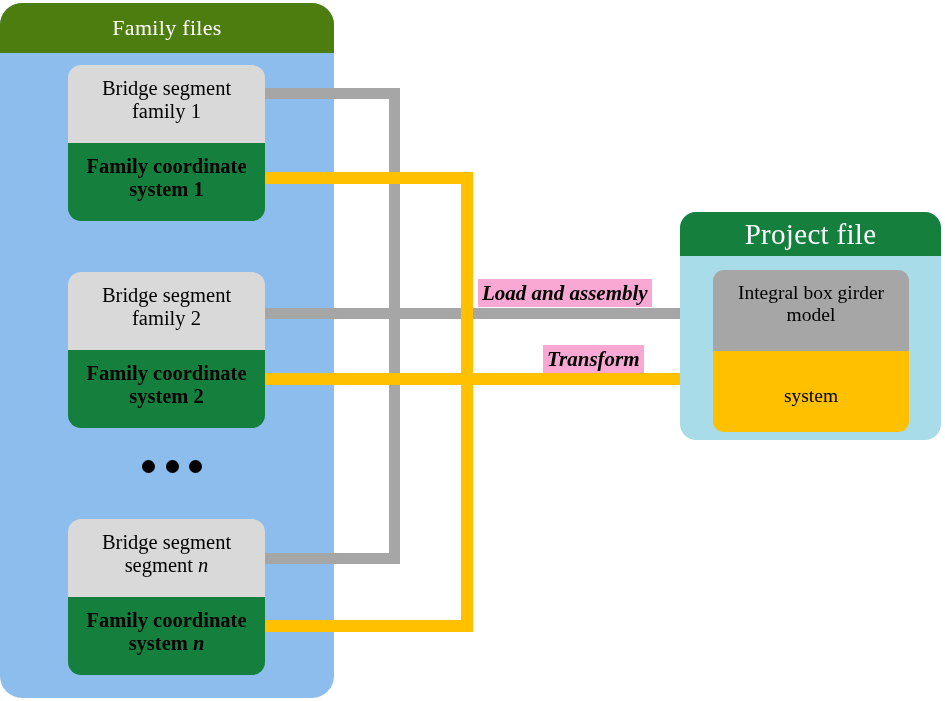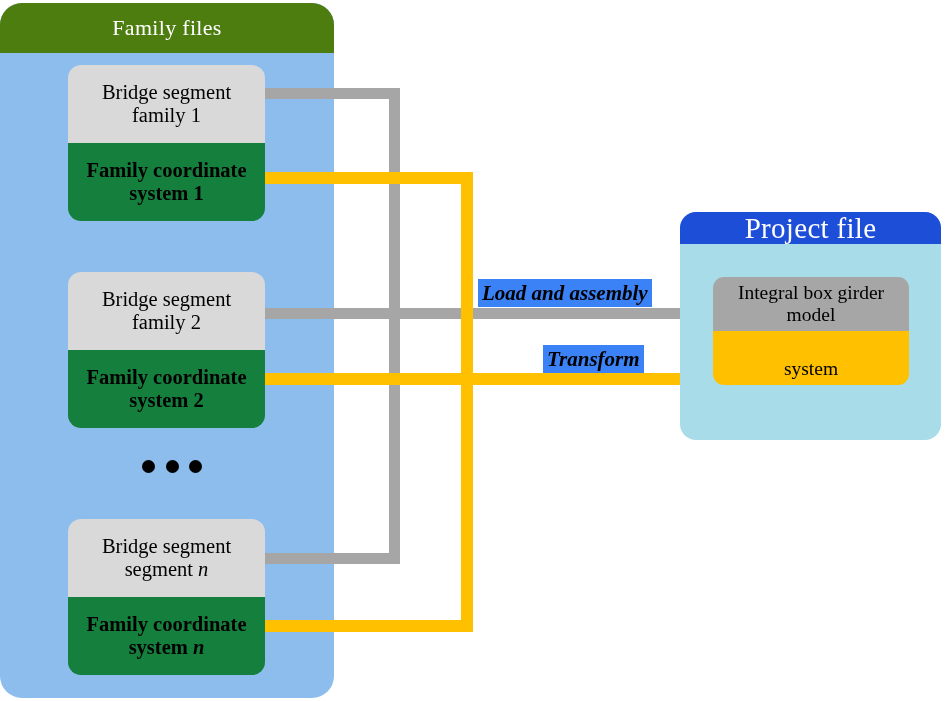--- a/index.html
+++ b/index.html
@@ -51,59 +51,58 @@
 
   #project-panel {
     left: 680px;
     top: 212px;
     width: 261px;
     height: 228px;
     background: #a8dce8;
     border-radius: 16px;
   }
   #project-panel .panel-header {
-    height: 32px;
-    background: #1d4ed8;
+    height: 44px;
+    background: #15803d;
     border-radius: 16px 16px 0 0;
     font-size: 29px;
   }
 
   
   .card {
     position: absolute;
     box-sizing: border-box;
     border-radius: 13px;
     overflow: hidden;
     display: flex;
     flex-direction: column;
   }
   .card-top, .card-bottom {
     flex: 1 1 50%;
     display: flex;
-    align-items: center;
     justify-content: center;
     text-align: center;
     line-height: 1.12;
     color: #000000;
-    padding: 0 4px;
+    padding: 12px 4px;
     box-sizing: border-box;
   }
   .fam-card { width: 197px; height: 156px; left: 68px; }
   .fam-card .card-top    { background: #d9d9d9; font-size: 20.5px; }
   .fam-card .card-bottom { background: #15803d; font-size: 20.5px; font-weight: bold; }
 
   #fam-card-1 { top: 65px; }
   #fam-card-2 { top: 272px; }
   #fam-card-n { top: 519px; }
 
   #model-card {
     left: 713px;
-    top: 277px;
+    top: 270px;
     width: 196px;
-    height: 108px;
+    height: 162px;
     border-radius: 11px;
   }
   #model-card .card-top    { background: #a6a6a6; font-size: 19.5px; }
   #model-card .card-bottom { background: #ffc000; font-size: 19.5px; }
 
   .ital { font-style: italic; }
 
   
   #ellipsis {
     position: absolute;
@@ -137,21 +136,21 @@
     height: 0;
     border-top: 13px solid transparent;
     border-bottom: 13px solid transparent;
   }
   .arrow-gray { border-left: 21px solid #a6a6a6; }
   .arrow-gold { border-left: 21px solid #ffc000; }
 
   
   .arrow-label {
     position: absolute;
-    background: #3b82f6;
+    background: #f9a8d4;
     color: #000000;
     font-weight: bold;
     font-style: italic;
     font-size: 21px;
     line-height: 1.25;
     padding: 1px 4px;
     white-space: nowrap;
   }
   #label-load { left: 478px; top: 279px; }
   #label-transform { left: 543px; top: 345px; }

